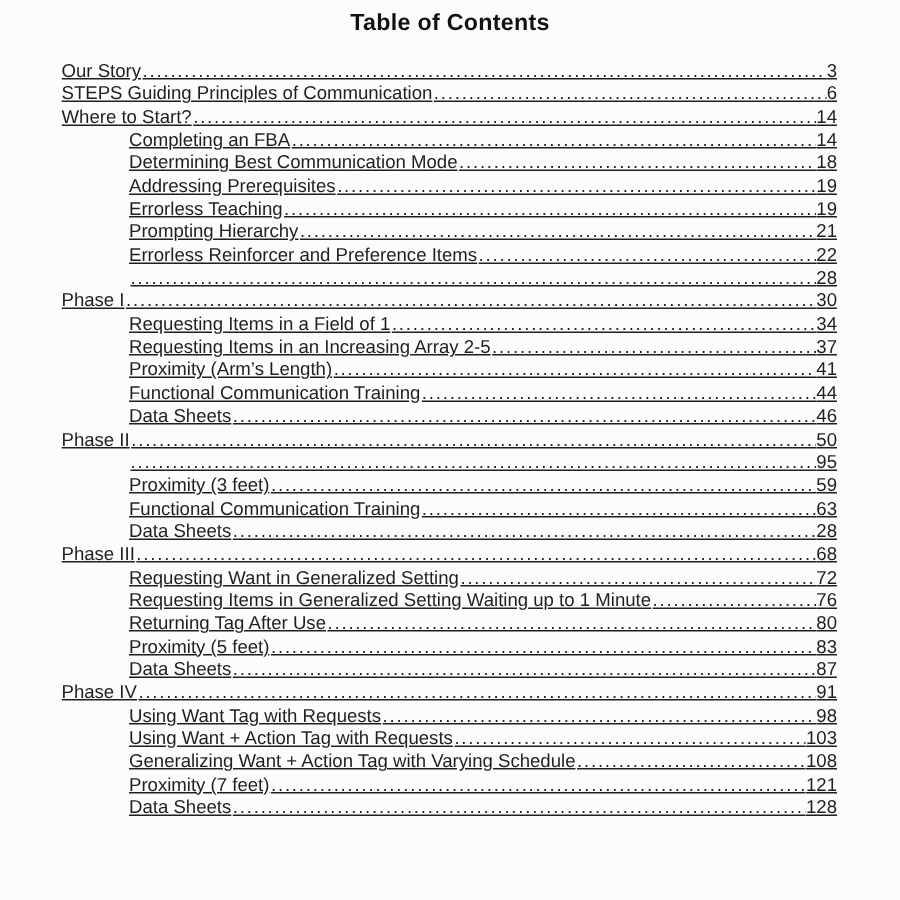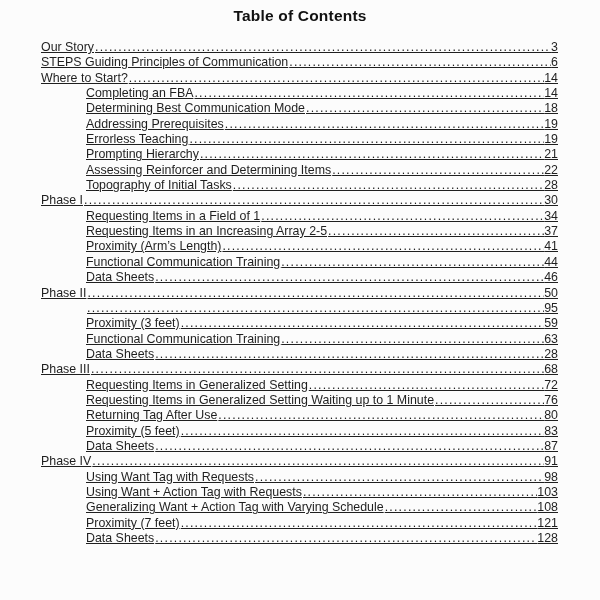--- a/index.html
+++ b/index.html
@@ -112,26 +112,25 @@
         <span class="label">Errorless Teaching</span>
         <span class="leader"></span>
         <span class="pagenum">19</span>
       </div>
       <div class="row indent">
         <span class="label">Prompting Hierarchy</span>
         <span class="leader"></span>
         <span class="pagenum">21</span>
       </div>
       <div class="row indent">
-        <span class="label">Assessing Reinforcer and Determining Items</span>
+        <span class="label">Errorless Reinforcer and Preference Items</span>
         <span class="leader"></span>
         <span class="pagenum">22</span>
       </div>
       <div class="row indent">
-        <span class="label">Topography of Initial Tasks</span>
         <span class="leader"></span>
         <span class="pagenum">28</span>
       </div>
       <div class="row">
         <span class="label">Phase I</span>
         <span class="leader"></span>
         <span class="pagenum">30</span>
       </div>
       <div class="row indent">
         <span class="label">Requesting Items in a Field of 1</span>
@@ -181,21 +180,21 @@
         <span class="label">Data Sheets</span>
         <span class="leader"></span>
         <span class="pagenum">28</span>
       </div>
       <div class="row">
         <span class="label">Phase III</span>
         <span class="leader"></span>
         <span class="pagenum">68</span>
       </div>
       <div class="row indent">
-        <span class="label">Requesting Items in Generalized Setting</span>
+        <span class="label">Requesting Want in Generalized Setting</span>
         <span class="leader"></span>
         <span class="pagenum">72</span>
       </div>
       <div class="row indent">
         <span class="label">Requesting Items in Generalized Setting Waiting up to 1 Minute</span>
         <span class="leader"></span>
         <span class="pagenum">76</span>
       </div>
       <div class="row indent">
         <span class="label">Returning Tag After Use</span>

